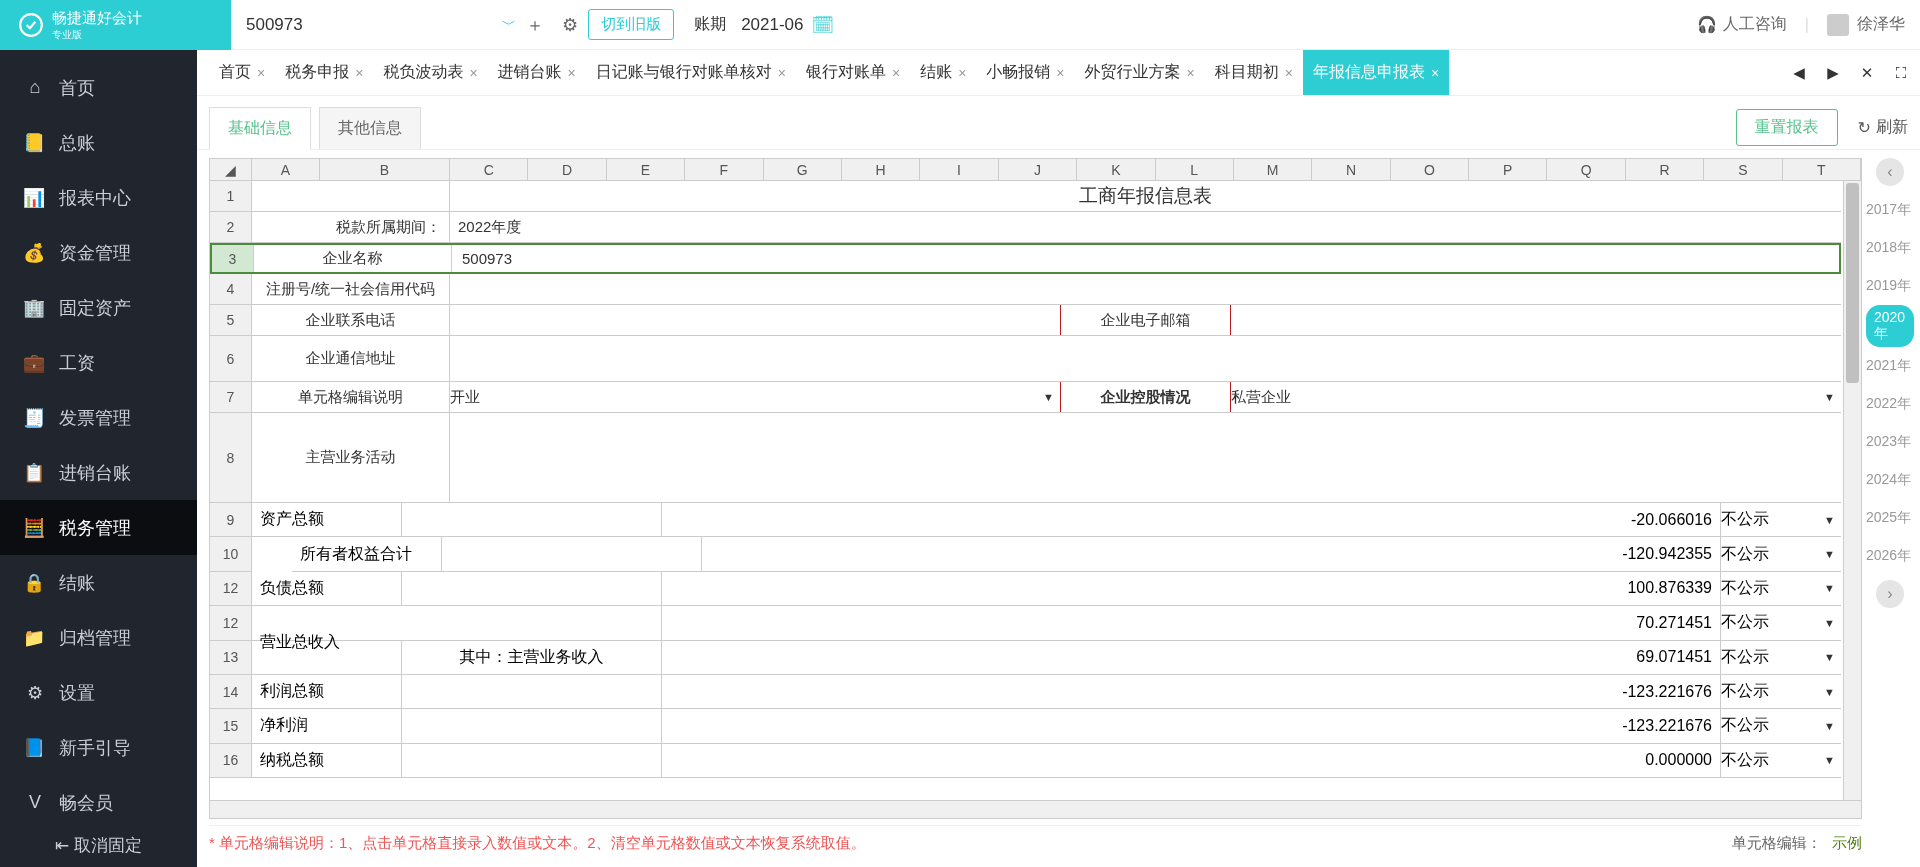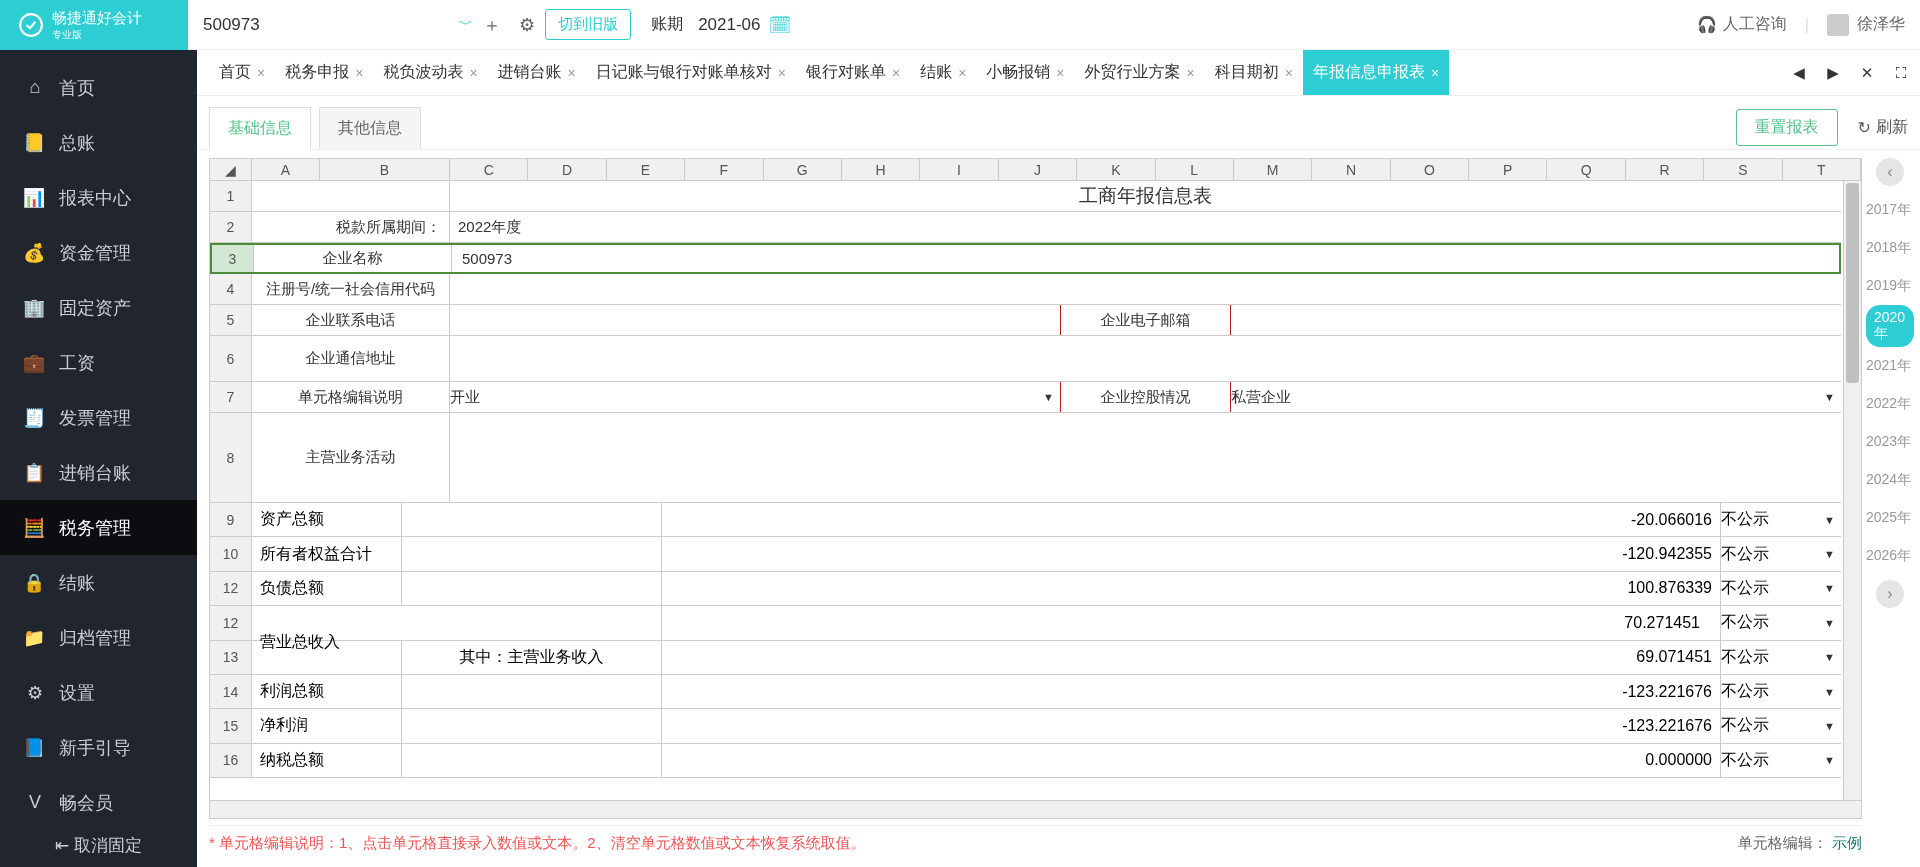--- a/index.html
+++ b/index.html
@@ -1,19 +1,19 @@
 <!DOCTYPE html>
 <html><head>
 <meta charset="utf-8">
 <style>
 * { margin: 0; padding: 0; box-sizing: border-box; font-family: "Microsoft YaHei", Arial, sans-serif; }
 body { background: #fff; width: 1920px; height: 867px; overflow: hidden; position: relative; }
 
 .topbar { height: 50px; display: flex; align-items: center; }
-.brand { width: 188px; height: 50px; background: #2dcdd4; color: #fff; display: flex; align-items: center; padding-left: 18px; }
+.brand { width: 231px; height: 50px; background: #2dcdd4; color: #fff; display: flex; align-items: center; padding-left: 18px; }
 .brand-icon { width: 26px; height: 26px; margin-right: 8px; }
 .brand-text { display: flex; flex-direction: column; }
 .brand-name { font-size: 15px; font-weight: 500; }
 .brand-sub { font-size: 10px; opacity: .9; }
 .top-main { flex: 1; display: flex; align-items: center; padding: 0 15px; border-bottom: 1px solid #eee; height: 50px; }
 .company-sel { width: 280px; font-size: 17px; color: #333; display: flex; align-items: center; justify-content: space-between; padding-right: 10px; }
 .chev-down { color: #2dcdd4; font-size: 14px; }
 .top-icons { display: flex; align-items: center; gap: 18px; color: #666; }
 .top-icon { font-size: 18px; cursor: pointer; }
 .old-ver-btn { border: 1px solid #2dcdd4; color: #2dcdd4; padding: 5px 12px; font-size: 15px; border-radius: 3px; margin-left: 10px; }
@@ -67,21 +67,21 @@
 .v-scroll { position: absolute; top: 22px; right: 0; bottom: 18px; width: 18px; background: #f0f0f0; border-left: 1px solid #ccc; }
 .v-scroll-thumb { position: absolute; left: 2px; right: 2px; top: 2px; height: 200px; background: #c0c0c0; border-radius: 3px; }
 
 .year-panel { position: absolute; right: 6px; top: 108px; width: 48px; display: flex; flex-direction: column; align-items: center; gap: 5px; }
 .yp-nav { width: 28px; height: 28px; background: #e5e5e5; border-radius: 50%; display: flex; align-items: center; justify-content: center; color: #888; cursor: pointer; }
 .yp-year { font-size: 14px; color: #999; padding: 10px 0; cursor: pointer; }
 .yp-year.active { background: #2dcdd4; color: #fff; border-radius: 14px; padding: 4px 8px; }
 
 .footer-note { position: absolute; left: 12px; right: 58px; bottom: 12px; height: 30px; display: flex; align-items: center; font-size: 15px; color: #e55; border-top: 1px solid #eee; padding-top: 6px; }
 .footer-right { margin-left: auto; color: #666; font-size: 15px; }
-.footer-right a { color: #0f766e; }
+.footer-right a { color: #4d7c0f; margin-left: 6px; }
 </style>
 </head>
 <body>
 
 <div class="topbar">
   <div class="brand">
     <svg class="brand-icon" viewBox="0 0 24 24" fill="none" stroke="#fff" stroke-width="2">
         <circle cx="12" cy="12" r="10"></circle>
         <path d="M8 12l3 3 5-6"></path>
       </svg>
@@ -318,21 +318,21 @@
       </div>
 
       <div class="sheet-row">
         <div class="rh">7</div>
         <div class="col-ab">单元格编辑说明</div>
         <div class="rest-cell">
           <div class="half-cell ctr">
             <span>开业</span>
               <span class="dd-arrow">▼</span>
           </div>
-          <div class="half-cell ctr" style="flex:0 0 170px;">企业控股情况</div>
+          <div class="half-cell ctr" style="flex:0 0 170px;font-weight:bold;">企业控股情况</div>
           <div class="half-cell ctr" style="border-right:none;">
             <span>私营企业</span>
               <span class="dd-arrow">▼</span>
           </div>
         </div>
       </div>
 
       <div class="sheet-row" style="height:90px;">
         <div class="rh">8</div>
         <div class="col-ab">主营业务活动</div>
@@ -351,36 +351,36 @@
               <div class="rh" style="flex:1;border-bottom:1px solid #ccc;">15</div>
               <div class="rh" style="flex:1;border-bottom:1px solid #ccc;">16</div>
             </div>
             <div style="flex:1;display:flex;flex-direction:column;">
               <div style="flex:1;display:flex;border-bottom:1px solid #ccc;min-height:31px;">
       <div style="width:150px;border-right:1px solid #ccc;display:flex;align-items:center;padding-left:8px;">资产总额</div>
       <div style="width:260px;border-right:1px solid #ccc;display:flex;align-items:center;justify-content:center;"></div>
       <div style="flex:1;border-right:1px solid #ccc;display:flex;align-items:center;justify-content:flex-end;padding-right:8px;">-20.066016</div>
       <div style="width:120px;display:flex;align-items:center;justify-content:center;">不公示<span class="dd-arrow">▼</span></div>
     </div>
-              <div style="flex:1;display:flex;border-bottom:1px solid #ccc;min-height:31px;">
+              <div style="flex:1;display:flex;border-bottom:1px solid #ccc;min-height:31px;margin-left:40px;">
       <div style="width:150px;border-right:1px solid #ccc;display:flex;align-items:center;padding-left:8px;">所有者权益合计</div>
       <div style="width:260px;border-right:1px solid #ccc;display:flex;align-items:center;justify-content:center;"></div>
       <div style="flex:1;border-right:1px solid #ccc;display:flex;align-items:center;justify-content:flex-end;padding-right:8px;">-120.942355</div>
       <div style="width:120px;display:flex;align-items:center;justify-content:center;">不公示<span class="dd-arrow">▼</span></div>
     </div>
               <div style="flex:1;display:flex;border-bottom:1px solid #ccc;min-height:31px;">
       <div style="width:150px;border-right:1px solid #ccc;display:flex;align-items:center;padding-left:8px;">负债总额</div>
       <div style="width:260px;border-right:1px solid #ccc;display:flex;align-items:center;justify-content:center;"></div>
       <div style="flex:1;border-right:1px solid #ccc;display:flex;align-items:center;justify-content:flex-end;padding-right:8px;">100.876339</div>
       <div style="width:120px;display:flex;align-items:center;justify-content:center;">不公示<span class="dd-arrow">▼</span></div>
     </div>
               <div style="flex:1;display:flex;border-bottom:1px solid #ccc;min-height:31px;">
       <div style="width:150px;border-right:1px solid #ccc;display:flex;align-items:center;padding-left:8px;margin-top:36px;">营业总收入</div>
       <div style="width:260px;border-right:1px solid #ccc;display:flex;align-items:center;justify-content:center;"></div>
-      <div style="flex:1;border-right:1px solid #ccc;display:flex;align-items:center;justify-content:flex-end;padding-right:20px;">70.271451</div>
+      <div style="flex:1;border-right:1px solid #ccc;display:flex;align-items:center;justify-content:flex-end;padding-right:8px;">70.271451</div>
       <div style="width:120px;display:flex;align-items:center;justify-content:center;">不公示<span class="dd-arrow">▼</span></div>
     </div>
               <div style="flex:1;display:flex;border-bottom:1px solid #ccc;min-height:31px;">
       <div style="width:150px;border-right:1px solid #ccc;display:flex;align-items:center;padding-left:8px;"></div>
       <div style="width:260px;border-right:1px solid #ccc;display:flex;align-items:center;justify-content:center;">其中：主营业务收入</div>
       <div style="flex:1;border-right:1px solid #ccc;display:flex;align-items:center;justify-content:flex-end;padding-right:8px;">69.071451</div>
       <div style="width:120px;display:flex;align-items:center;justify-content:center;">不公示<span class="dd-arrow">▼</span></div>
     </div>
               <div style="flex:1;display:flex;border-bottom:1px solid #ccc;min-height:31px;">
       <div style="width:150px;border-right:1px solid #ccc;display:flex;align-items:center;padding-left:8px;">利润总额</div>

